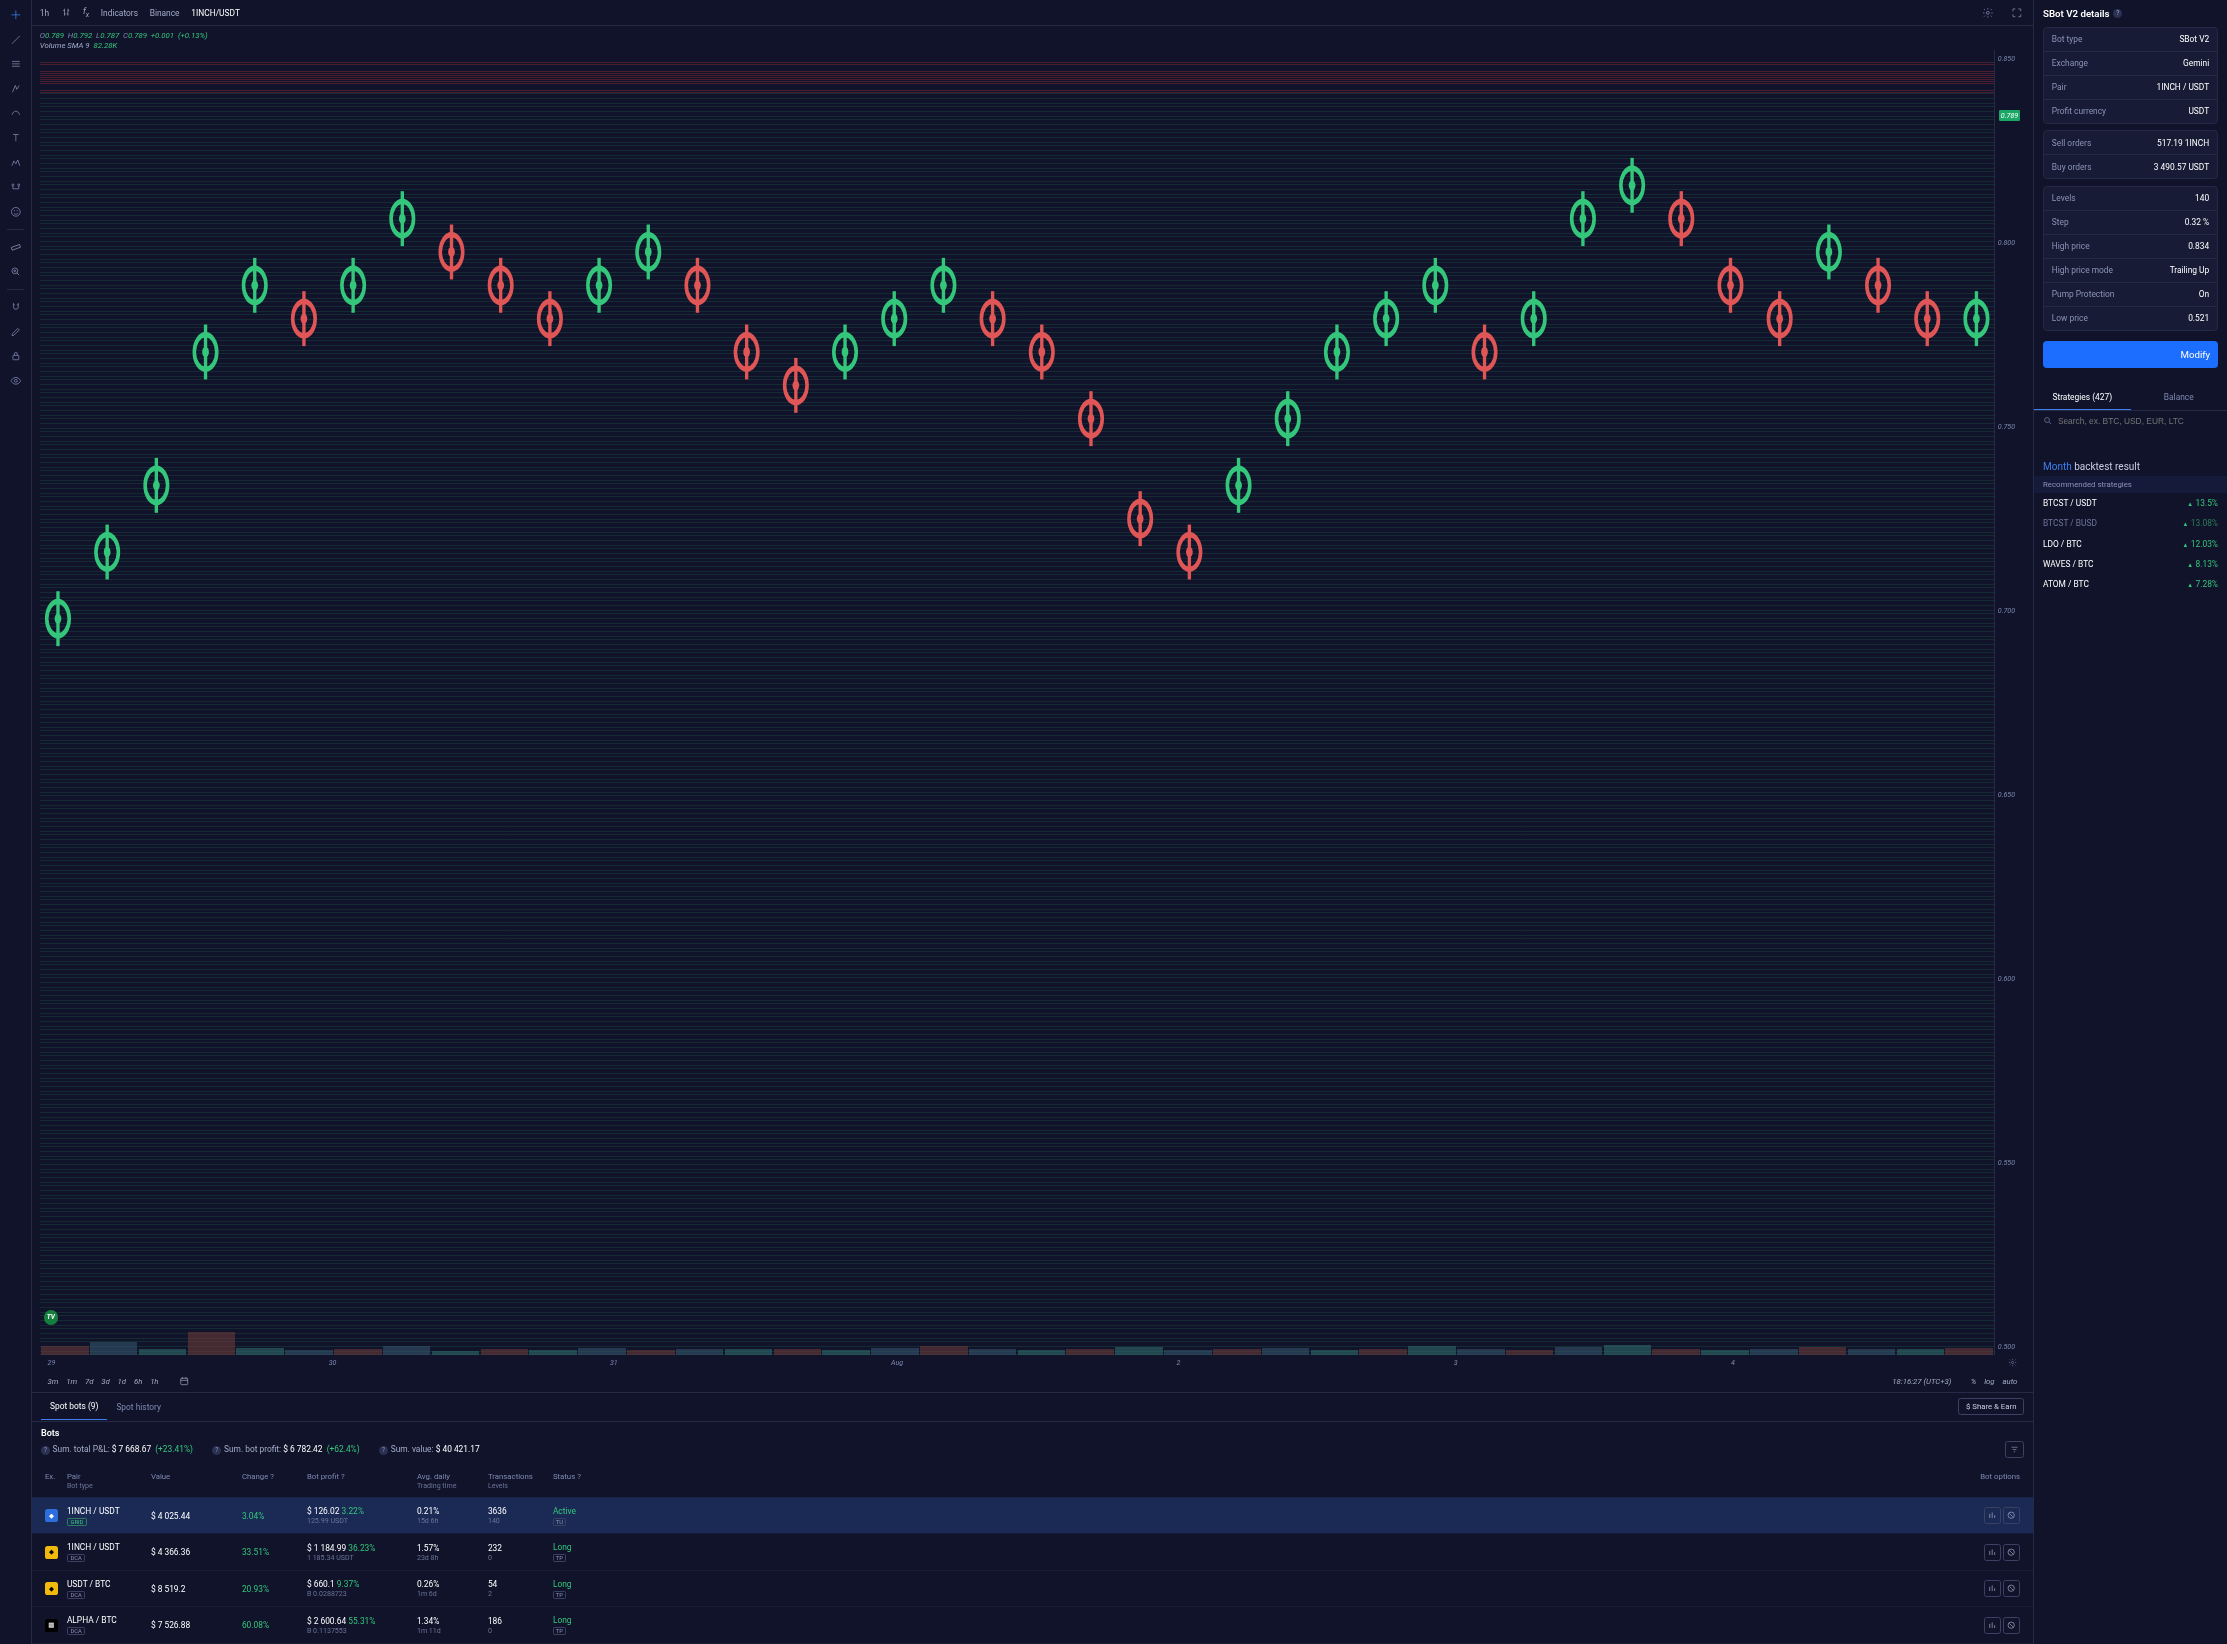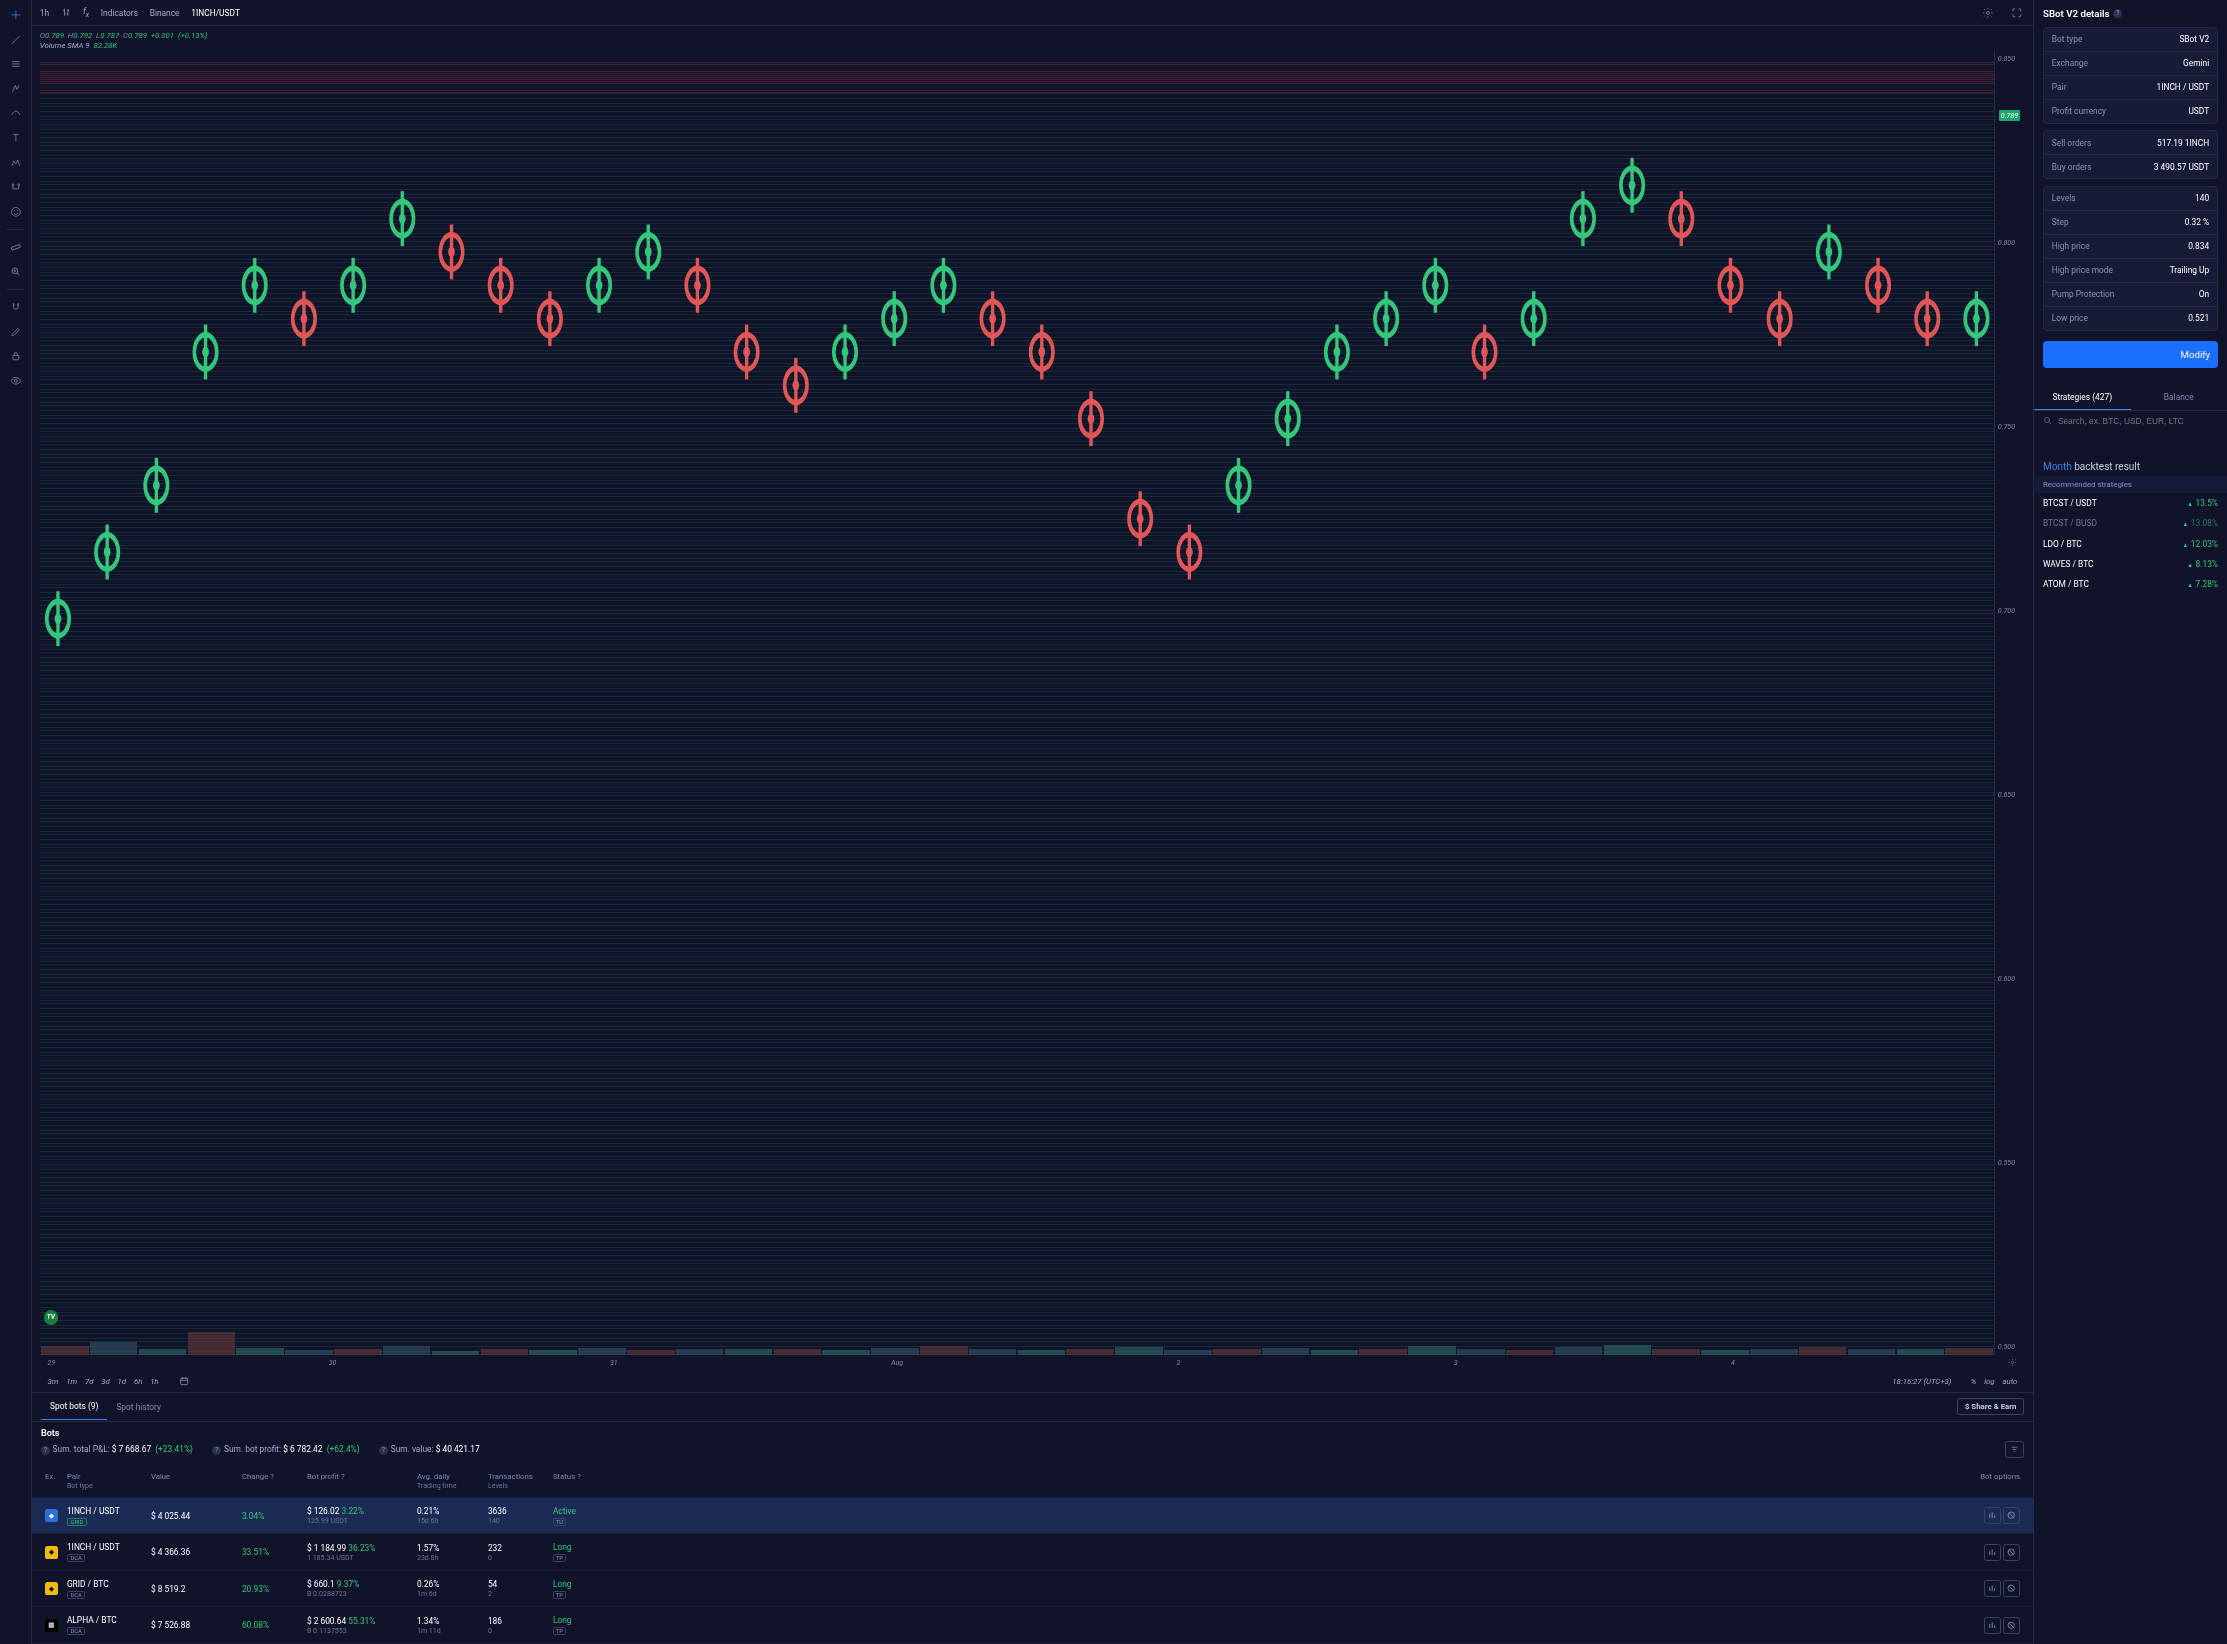--- a/index.html
+++ b/index.html
@@ -38,21 +38,21 @@
 .footer-bar .spacer { flex: 1; }
 
 .chart-plot svg { position: absolute; inset: 0; width: 100%; height: 100%; }
 .candles .marker { stroke-width: 1.6; }
 
 .bottom-panel { flex: 0 0 auto; background: #10132a; display: flex; flex-direction: column; }
 .tabs-row { display: flex; align-items: center; border-bottom: 0.6px solid #252a45; height: 28.5px; padding: 0 9px; }
 .tabs-row .tab { padding: 7.8px 9px; color: #7e88b0; cursor: pointer; }
 .tabs-row .tab.active { color: #fff; border-bottom: 1.3px solid #3c7ff0; }
 .tabs-row .spacer { flex: 1; }
-.share-btn { border: 0.6px solid #3a4163; border-radius: 2.6px; padding: 3.2px 6.5px; color: #c6cde4; font-size: 7.8px; cursor: pointer; font-weight: bold; }
+.share-btn { border: 0.6px solid #3a4163; border-radius: 2.6px; padding: 3.2px 6.5px; color: #c6cde4; font-size: 7.8px; cursor: pointer; }
 .summary-row { padding: 6.5px 9px 2.6px 9px; }
 .summary-row h3 { font-size: 9px; font-weight: 600; color: #fff; margin-bottom: 2.6px; }
 .stats-line { display: flex; gap: 19.4px; font-size: 8.4px; color: #a2abc7; align-items: center; }
 .stats-line .q { width: 9px; height: 9px; border-radius: 50%; background: #2b3152; color: #8a93b8; display: inline-flex; align-items: center; justify-content: center; font-size: 6.5px; margin-right: 2.6px; }
 .stats-line .white { color: #fff; }
 .stats-line .green { color: #34c77b; }
 .stats-line .icon-btn { margin-left: auto; border: 0.6px solid #3a4163; border-radius: 2.6px; padding: 3.2px 3.9px; cursor: pointer; }
 
 .bot-table { margin-top: 5.2px; }
 .bt-head { display: flex; padding: 3.9px 9px; font-size: 7.8px; color: #7e88b0; border-bottom: 0.6px solid #1c2140; }
@@ -538,21 +538,21 @@
                   </svg>
                 </span><span class="opt-btn">
                   <svg width="8.4" height="8.4" viewBox="0 0 24 24" fill="none" stroke="currentColor" stroke-width="2">
                     <circle cx="12" cy="12" r="9"></circle>
                     <path d="M7 7l10 10"></path>
                   </svg>
                 </span></div>
             </div>
             <div class="bt-row">
               <div class="c-ex"><span class="ex-icon ex-binance">◆</span></div>
-              <div class="c-pair"><span class="pair-name">GRID / BTC</span><br><span class="bot-type-badge ">DCA</span></div>
+              <div class="c-pair"><span class="pair-name">USDT / BTC</span><br><span class="bot-type-badge ">DCA</span></div>
               <div class="c-value white">$ 8 519.2</div>
               <div class="c-change green">20.93%</div>
               <div class="c-profit"><span class="white">$ 660.1</span> <span class="green">9.37%</span><br><span class="sub">B 0.0288723</span></div>
               <div class="c-avg"><span class="white">0.26%</span><br><span class="sub">1m 6d</span></div>
               <div class="c-tx"><span class="white">54</span><br><span class="sub">2</span></div>
               <div class="c-status"><span class="status-long">Long</span><br><span class="tag-small">TP</span></div>
               <div class="c-opts"><span class="opt-btn">
                   <svg width="8.4" height="8.4" viewBox="0 0 24 24" fill="none" stroke="currentColor" stroke-width="2">
                     <path d="M5 20V8M12 20V4M19 20v-8"></path>
                   </svg>

